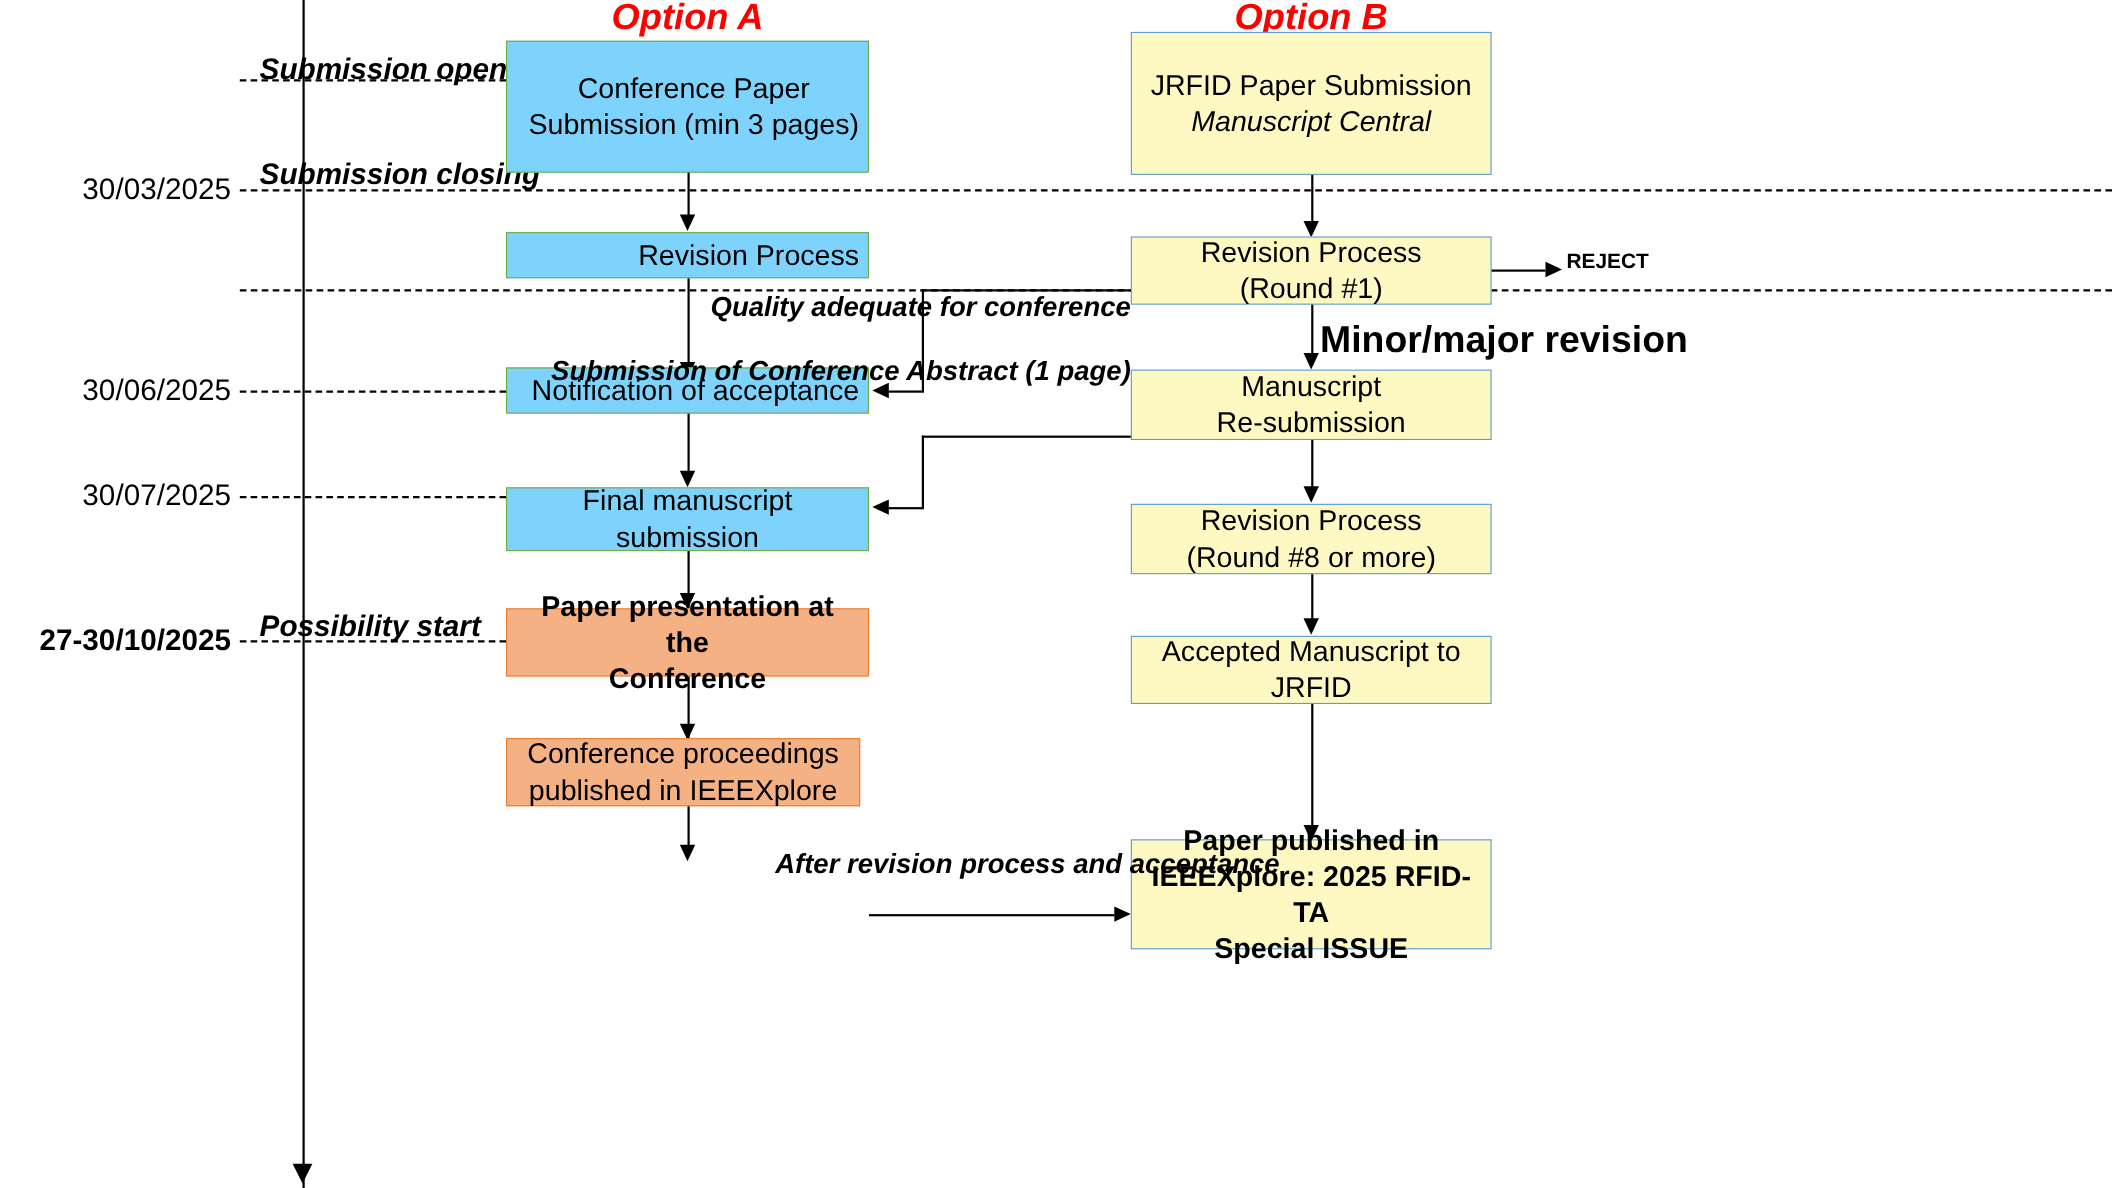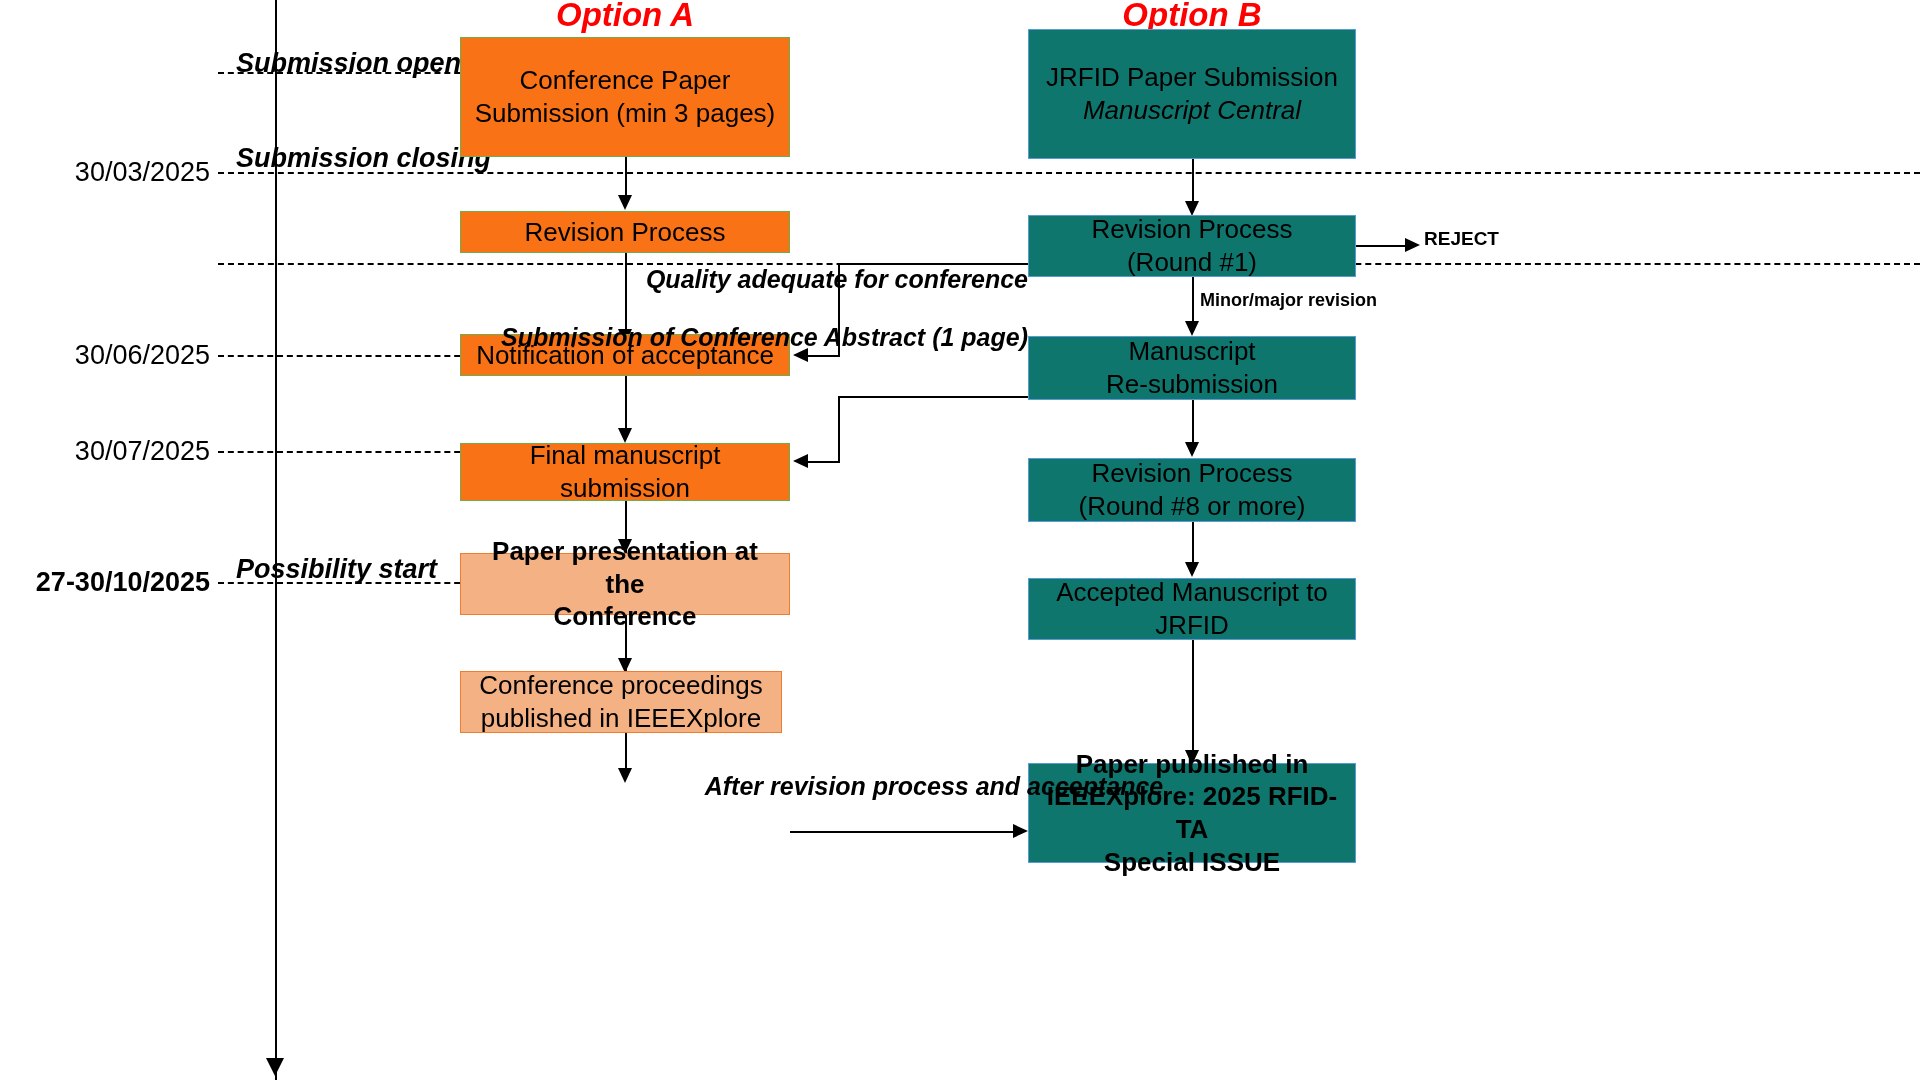--- a/index.html
+++ b/index.html
@@ -58,22 +58,22 @@
   .box{
     position:absolute;
     box-sizing:border-box;
     display:flex;align-items:center;justify-content:center;
     text-align:center;
     font-size:26px;line-height:1.26;
     color:#000;
     padding:2px 8px;
   }
   .box .l{display:block;}
-  .box.green{background:#f97316;border:1.5px solid #70AD47;}
-  .box.blue{background:#0f766e;border:1.5px solid #5B9BD5;}
+  .box.green{background:#7dd3fc;border:1.5px solid #70AD47;justify-content:flex-end;}
+  .box.blue{background:#fef9c3;border:1.5px solid #5B9BD5;}
   .box.orange{background:#F4B183;border:1.5px solid #ED7D31;}
   .box.yellow{background:#FFD966;border:1.5px solid #FFC000;}
   .box.bold{font-weight:bold;}
   .box .it{font-style:italic;}
 
   
   .vline{position:absolute;width:0;border-left:2.2px solid #000;}
   .hline{position:absolute;height:0;border-top:2.2px solid #000;}
   .arrow-down{
     position:absolute;width:0;height:0;
@@ -103,21 +103,21 @@
   }
   .annot.right{text-align:right;transform:translateX(-100%);}
   .annot.center{text-align:center;transform:translateX(-50%);}
   .reject{
     position:absolute;
     font-size:19px;font-weight:bold;color:#000;
     white-space:nowrap;
   }
   .plainbold{
     position:absolute;
-    font-size:18px;font-weight:bold;color:#000;
+    font-size:34px;font-weight:bold;color:#000;
     white-space:nowrap;
   }
 </style>
 </head>
 <body>
 
 <div id="stage">
 
   <div class="axis"></div>
   <div class="axis-arrow"></div>

